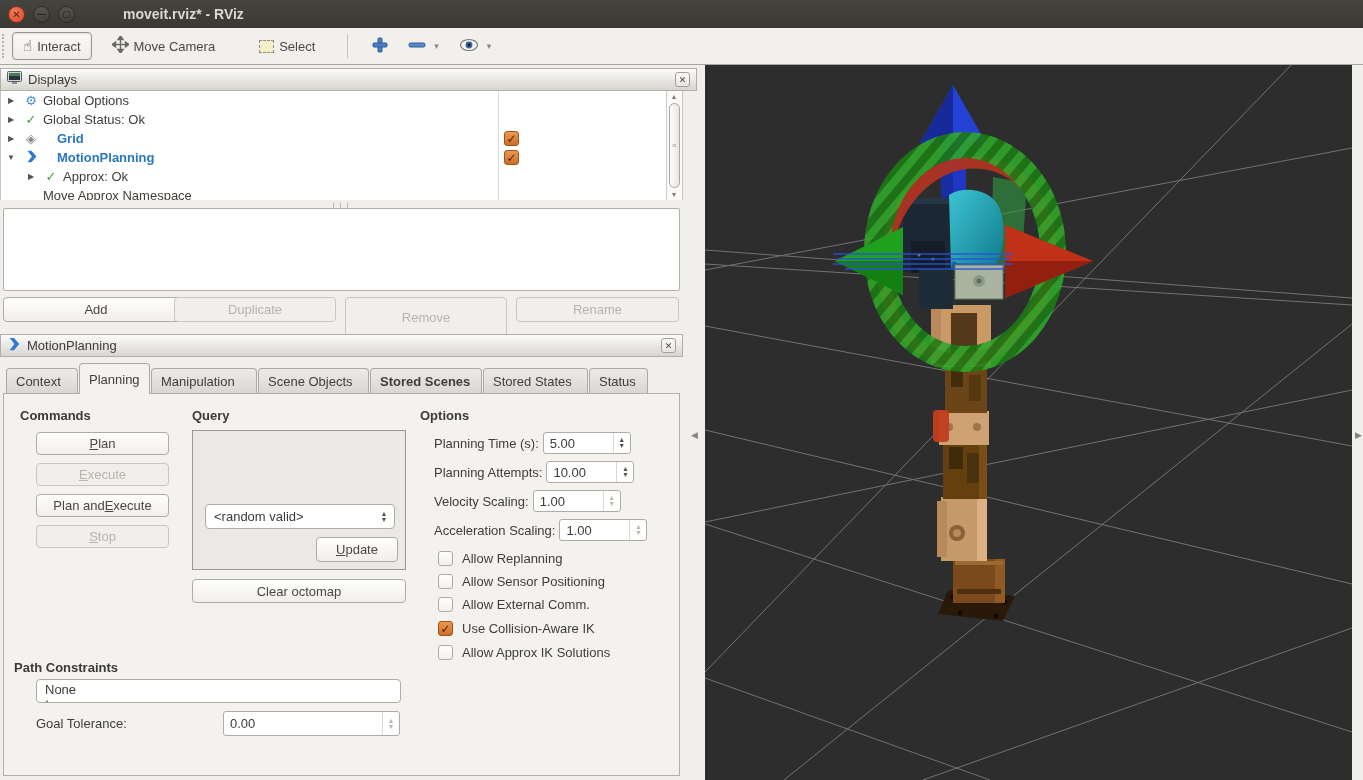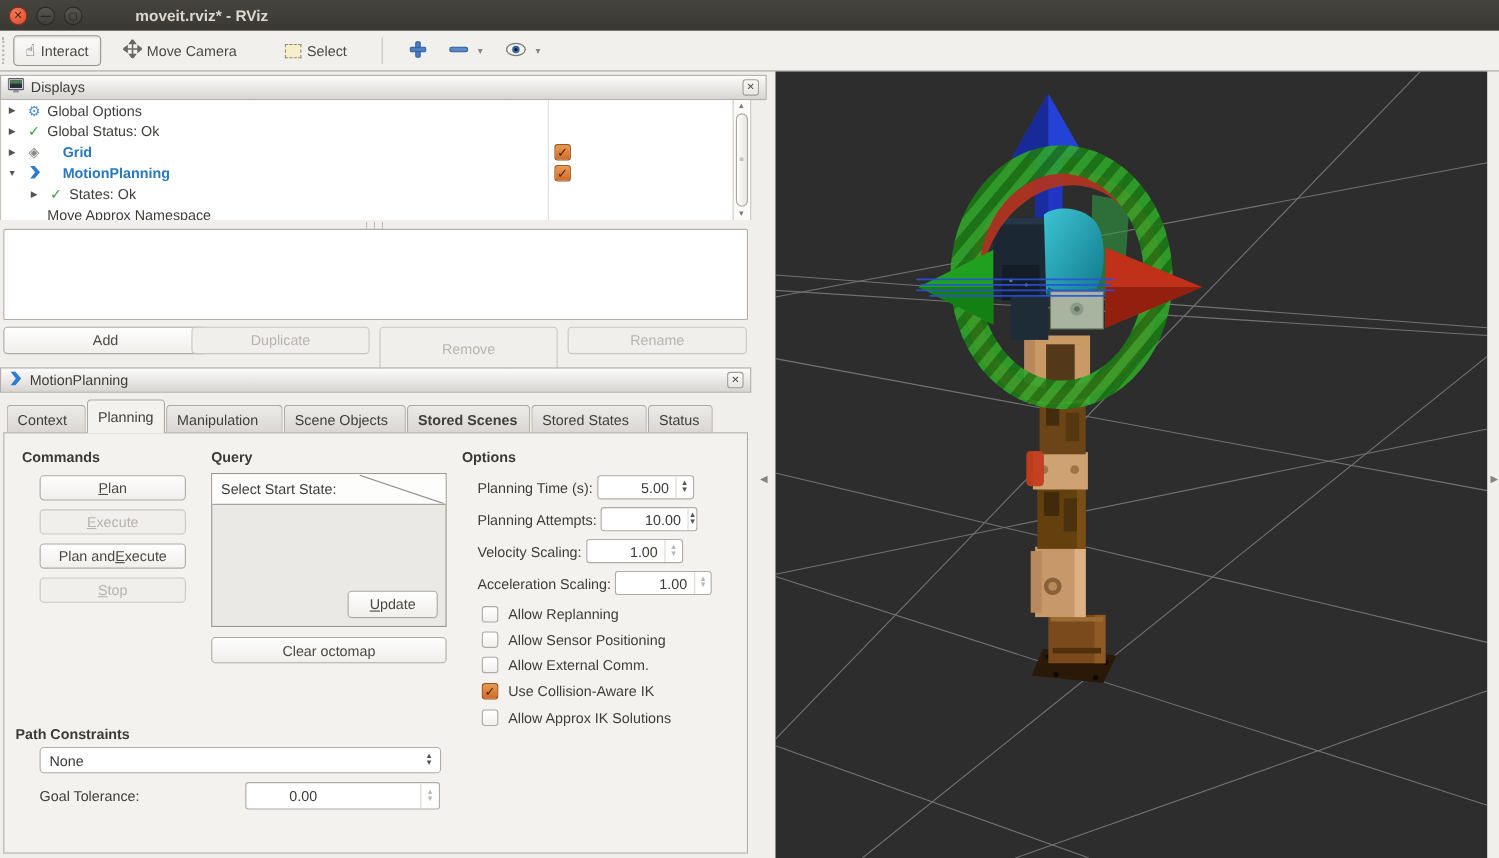--- a/index.html
+++ b/index.html
@@ -40,21 +40,21 @@
   .btn { display:flex; align-items:center; justify-content:center;
     border:1px solid #b0aca5; border-radius:4px;
     background:linear-gradient(#fefefd,#f1efec); color:#4a4843; cursor:default; }
   .btn.disabled { color:#b7b4ad; background:#f1efec; border-color:#cac7c1; }
   .phead { background:linear-gradient(#fcfcfb,#d7d5d1); border:1px solid #b2afa9;
     display:flex; align-items:center; padding:0 6px; gap:6px; }
   .phead .x { margin-left:auto; width:15px; height:15px; border:1px solid #a29f98;
     border-radius:3px; background:linear-gradient(#fbfaf9,#e8e6e2);
     font-size:9px; display:flex; align-items:center; justify-content:center; color:#4a4843; }
   .spin { border:1px solid #b0aca5; border-radius:3px; background:#fff; display:flex; overflow:hidden; }
-  .spin .val { flex:1; padding:2px 6px; display:flex; align-items:center; color:#3c3b37;margin-left:33px; }
+  .spin .val { flex:1; padding:2px 6px; display:flex; align-items:center; color:#3c3b37; }
   .spin .arr { width:17px; display:flex; flex-direction:column; align-items:center;
     justify-content:center; line-height:6px; font-size:7px; color:#55534e; border-left:1px solid #dddad4; }
   .spin .arr.dis { color:#bcb9b2; }
   .combo { border:1px solid #b0aca5; border-radius:4px; background:#fff; display:flex; overflow:hidden; }
   .combo .val { flex:1; padding:2px 8px; display:flex; align-items:center; color:#3c3b37; }
   .combo .arr { width:20px; display:flex; flex-direction:column; align-items:center;
     justify-content:center; line-height:6px; font-size:7px; color:#55534e; }
   .cb { width:15px; height:15px; border:1px solid #aeaaa3; border-radius:3px;
     background:linear-gradient(#ffffff,#f2f0ed); flex:0 0 auto;
     display:flex; align-items:center; justify-content:center; }
@@ -204,21 +204,21 @@
     <span class="ticon">
       <svg width="13" height="13" viewBox="0 0 16 16">
           <path d="M3 1 L8 1 L14 8 L8 15 L3 15 L8.5 8 Z" fill="#2e7bd4"></path>
         </svg>
     </span>
     <span class="t-blue">MotionPlanning</span>
   </div>
   <div class="trow" style="top:76px;left:24px;">
     <span class="exp">▶</span>
     <span class="ticon" style="color:#3da23d;font-weight:bold;">✓</span>
-    <span>States: Ok</span>
+    <span>Approx: Ok</span>
   </div>
   <div class="trow" style="top:95px;left:42px;">
     <span>Move Approx Namespace</span>
   </div>
 
   <div class="cb checked" style="position:absolute;left:503px;top:40px;"></div>
   <div class="cb checked" style="position:absolute;left:503px;top:59px;"></div>
 
   <div class="sbar">
     <span class="a">▲</span>
@@ -289,25 +289,26 @@
     <span>xecute</span>
 </div>
 <div class="abs btn disabled" style="left:36px;top:525px;width:133px;height:23px;">
   <span></span>
     <span class="u">S</span>
     <span>top</span>
 </div>
 
 <div class="abs heading" style="left:192px;top:408px;">Query</div>
 <div class="abs qbox">
-  <div class="qhead" style="height:28px;">
-    <span>Select Start State:</span>
-    <svg>
-        <line x1="2" y1="1" x2="79" y2="27" stroke="#8b8882" stroke-width="1"></line>
-      </svg>
+  <div class="combo" style="position:absolute;left:12px;top:73px;width:190px;height:25px;">
+    <span class="val">&lt;random valid&gt;</span>
+    <span class="arr">
+        <span>▲</span>
+        <span>▼</span>
+      </span>
   </div>
   <div class="btn" style="position:absolute;left:123px;top:106px;width:82px;height:25px;">
     <span></span>
       <span class="u">U</span>
       <span>pdate</span>
   </div>
 </div>
 <div class="abs btn" style="left:192px;top:579px;width:214px;height:24px;">Clear octomap</div>
 
 <div class="abs heading" style="left:420px;top:408px;">Options</div>
@@ -368,21 +369,21 @@
 <div class="abs" style="left:438px;top:621px;display:flex;align-items:center;gap:9px;">
   <span class="cb checked"></span>
   <span>Use Collision-Aware IK</span>
 </div>
 <div class="abs" style="left:438px;top:645px;display:flex;align-items:center;gap:9px;">
   <span class="cb"></span>
   <span>Allow Approx IK Solutions</span>
 </div>
 
 <div class="abs heading" style="left:14px;top:660px;">Path Constraints</div>
-<div class="abs combo" style="left:36px;top:679px;width:365px;height:24px;">
+<div class="abs combo" style="left:36px;top:679px;width:365px;height:24px;flex-direction:column;">
   <span class="val">None</span>
   <span class="arr">
       <span>▲</span>
       <span>▼</span>
     </span>
 </div>
 <div class="abs" style="left:36px;top:716px;">Goal Tolerance:</div>
 <div class="abs spin" style="left:223px;top:711px;width:177px;height:25px;">
   <span class="val">0.00</span>
   <span class="arr dis">

